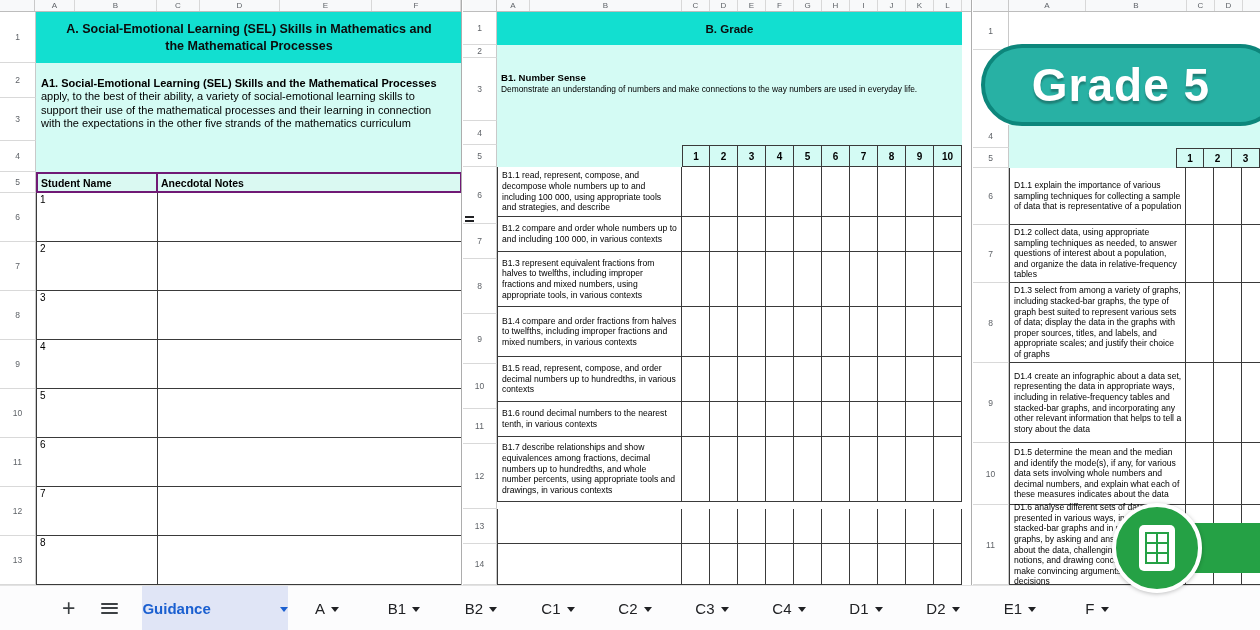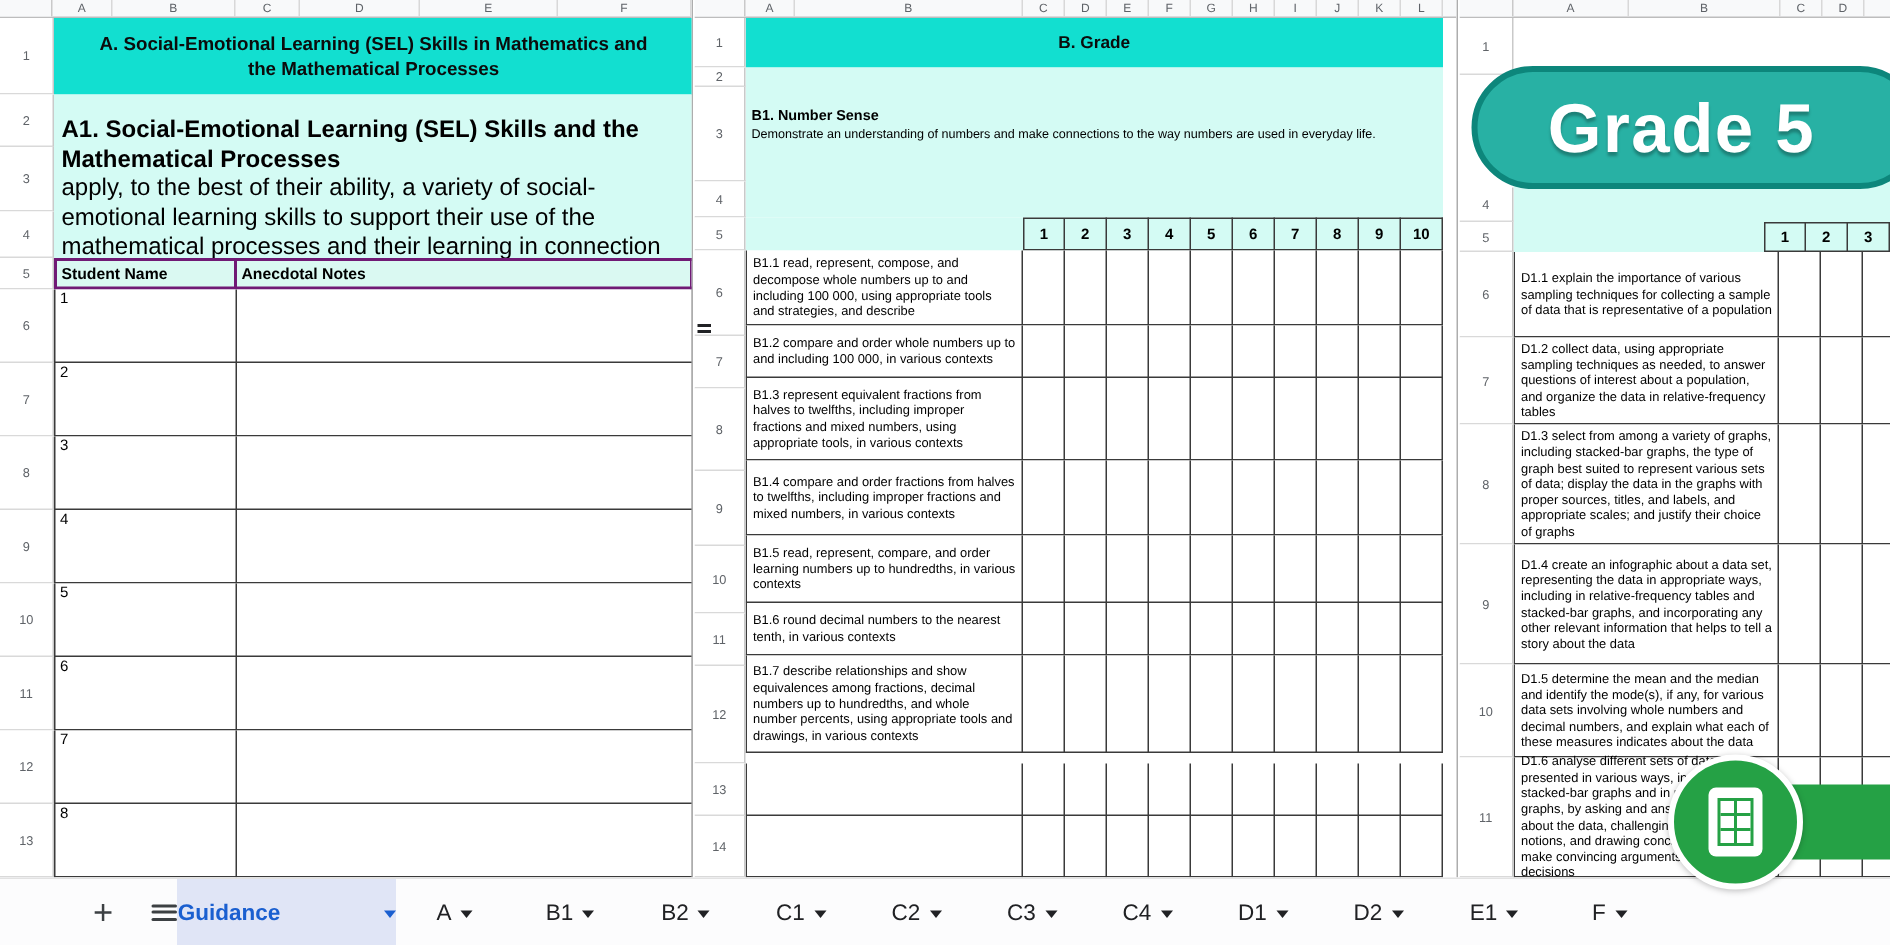--- a/index.html
+++ b/index.html
@@ -64,21 +64,21 @@
   #rp-rh>.rh:nth-child(3){height:20px}
   #rp-rh>.rh:nth-child(4){height:57px}
   #rp-rh>.rh:nth-child(5){height:58px}
   #rp-rh>.rh:nth-child(6){height:80px}
   #rp-rh>.rh:nth-child(7){height:80px}
   #rp-rh>.rh:nth-child(8){height:62px}
   #rp-rh>.rh:nth-child(9){height:80px}
 
   
   #lp-title{position:absolute;left:36px;top:12px;width:426px;height:51px;background:var(--teal-header,#12dfd0);display:flex;align-items:center;justify-content:center;text-align:center;font-weight:700;font-size:12.5px;color:#0c0c0c;padding:0 26px;line-height:1.3;z-index:1}
-  #lp-desc{position:absolute;left:36px;top:63px;width:426px;height:109px;background:var(--light-cyan,#d4fbf4);padding:14px 10px 0 5px;font-size:16px;line-height:1.22;color:#000;z-index:1}
+  #lp-desc{position:absolute;left:36px;top:63px;width:426px;height:109px;background:var(--light-cyan,#d4fbf4);padding:14px 10px 0 5px;font-size:11px;line-height:1.22;color:#000;z-index:1}
   .lead{display:block;font-weight:700}
   #lp-table{position:absolute;left:36px;top:172px;width:426px;z-index:1}
   .lp-thead{display:flex;height:21px}
   .lp-th{background:#daf9f2;border:2px solid #701a75;font-weight:700;font-size:10.5px;display:flex;align-items:center;padding-left:3px;color:#000}
   .lp-th.c1{width:122px}
   .lp-th.c2{width:304px;border-left:none}
   .lp-row{display:flex;height:49px}
   .lp-cell{border:1px solid #3a3a3a;border-top:none;background:#fff;color:#000}
   .lp-cell.num{width:122px;font-size:10px;padding:1px 3px}
   .lp-cell.notes{width:304px;border-left:none}
@@ -135,21 +135,21 @@
   .ggrid{position:absolute;left:6px;right:6px;top:7px;bottom:7px;border:2px solid var(--sheets-green,#25a145);
     background-image:
       linear-gradient(to right,transparent 0,transparent calc(50% - 1px),var(--sheets-green,#25a145) calc(50% - 1px),var(--sheets-green,#25a145) calc(50% + 1px),transparent calc(50% + 1px)),
       repeating-linear-gradient(to bottom,transparent 0,transparent 8px,var(--sheets-green,#25a145) 8px,var(--sheets-green,#25a145) 10px)}
 
   
   #tabbar{position:absolute;left:0;top:585px;width:1260px;height:45px;background:#fcfcfd;border-top:1px solid #e2e2e2;display:flex;align-items:center;z-index:10}
   #tb-add{margin-left:62px;font-size:23px;color:#3c4043;line-height:1}
   #tb-menu{margin-left:26px;width:17px}
   #tb-menu span{display:block;height:2px;background:#3c4043;border-radius:1px;margin:2.5px 0}
-  #tab-active{width:146px;height:45px;background:var(--active-tab-bg,#e0e5f6);color:var(--active-tab-text,#1a5fd0);font-weight:700;font-size:15px;display:flex;align-items:center;justify-content:space-between;gap:9px}
+  #tab-active{margin-left:24px;width:146px;height:45px;background:var(--active-tab-bg,#e0e5f6);color:var(--active-tab-text,#1a5fd0);font-weight:700;font-size:15px;display:flex;align-items:center;justify-content:space-between;gap:9px}
   #tabs{display:flex;height:45px}
   #tabs .tab{width:77px;display:flex;align-items:center;justify-content:center;gap:6px;font-size:15px;color:#202124}
   .arrow{width:0;height:0;border-left:4.5px solid transparent;border-right:4.5px solid transparent;border-top:5px solid currentColor;margin-top:2px}
 </style>
 </head>
 <body>
 
 <div id="stage">
 
   <section class="panel" id="panel-left">
@@ -347,21 +347,21 @@
         <div class="sc"></div>
         <div class="sc"></div>
         <div class="sc"></div>
         <div class="sc"></div>
         <div class="sc"></div>
         <div class="sc"></div>
         <div class="sc"></div>
       </div>
         <div class="exp-row">
         <div class="exp-desc">
-            <span>B1.5 read, represent, compare, and order learning numbers up to hundredths, in various contexts</span>
+            <span>B1.5 read, represent, compose, and order decimal numbers up to hundredths, in various contexts</span>
           </div>
         <div class="sc"></div>
         <div class="sc"></div>
         <div class="sc"></div>
         <div class="sc"></div>
         <div class="sc"></div>
         <div class="sc"></div>
         <div class="sc"></div>
         <div class="sc"></div>
         <div class="sc"></div>

